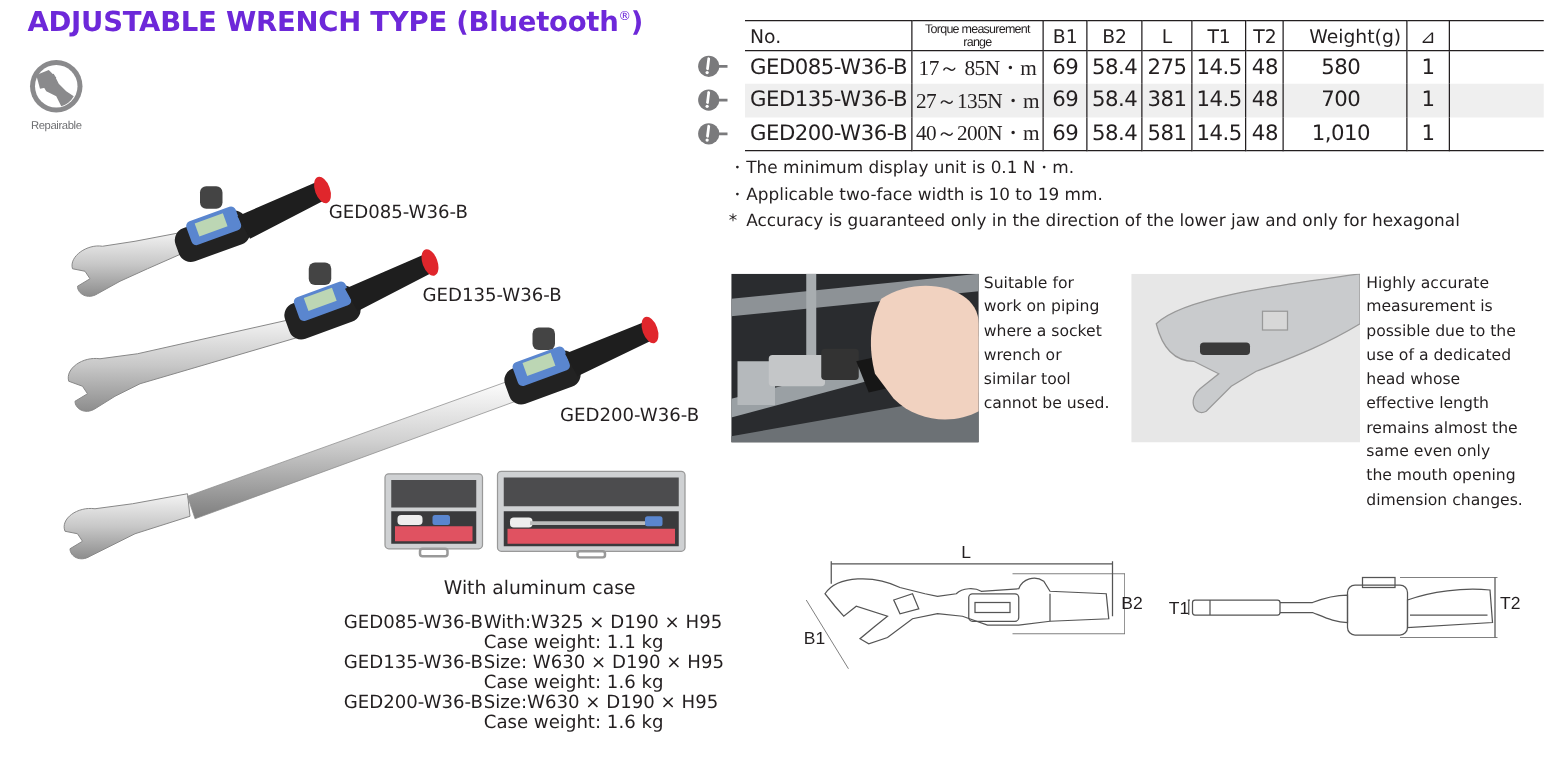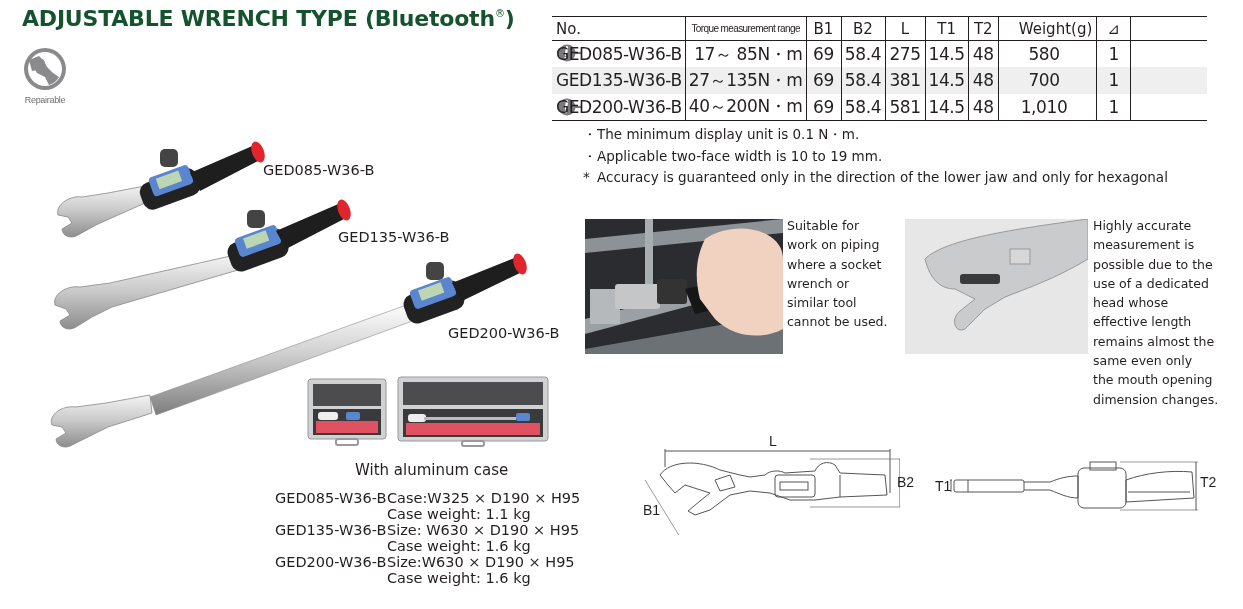--- a/index.html
+++ b/index.html
@@ -1,44 +1,44 @@
 <!DOCTYPE html>
 <html><head>
 <meta charset="utf-8">
 <style>
   * { box-sizing: border-box; margin: 0; padding: 0; }
   html, body { width: 1243px; height: 609px; background: #ffffff; overflow: hidden; }
   body { position: relative; font-family: "DejaVu Sans", "Liberation Sans", sans-serif; color: #231f20; }
 
-  .title { position: absolute; left: 22px; top: 6px; font-size: 22px; font-weight: bold; letter-spacing: -0.2px; color: #14532d; }
+  .title { position: absolute; left: 22px; top: 6px; font-size: 22px; font-weight: bold; letter-spacing: -0.2px; color: #6d28d9; }
   .title sup { font-size: 10px; font-weight: normal; vertical-align: top; position: relative; top: 2px; }
 
   .repair { position: absolute; left: 20px; top: 47px; width: 50px; text-align: center; }
   .repair-icon { width: 44px; height: 44px; margin: 0 auto; }
   .repair-label { font-family: "Liberation Sans", sans-serif; font-size: 9px; color: #6d6e71; margin-top: 0px; letter-spacing: -0.3px; }
 
   .product-photos { position: absolute; left: 40px; top: 130px; width: 540px; height: 330px; }
   .wrench-label { position: absolute; font-size: 14.5px; color: #231f20; }
 
   .cases { position: absolute; left: 306px; top: 375px; }
   .case-caption { position: absolute; left: 355px; top: 461px; font-size: 15px; }
   .case-specs { position: absolute; left: 275px; top: 490px; font-size: 14.5px; line-height: 16px; }
   .case-row { display: flex; }
   .case-model { width: 112px; }
   .case-lines div { white-space: nowrap; }
 
   
-  .spec-table { position: absolute; left: 552px; top: 16px; border-collapse: collapse; font-size: 17px; }
+  .spec-table { position: absolute; left: 596px; top: 16px; border-collapse: collapse; font-size: 17px; }
   .spec-table th { font-weight: normal; font-size: 15px; height: 24px; border-top: 1.5px solid #231f20; border-bottom: 1.5px solid #231f20; border-right: 1px solid #231f20; padding: 0 4px; text-align: center; }
   .spec-table th.small { font-family: "Liberation Sans", sans-serif; font-size: 10px; letter-spacing: -0.6px; padding: 0 2px; }
   .spec-table th.no { text-align: left; padding-left: 4px; }
   .spec-table th.last, .spec-table td.last { border-right: none; }
   .spec-table td { height: 26.5px; border-right: 1px solid #231f20; padding: 0 3px; text-align: center; white-space: nowrap; letter-spacing: -0.4px; }
   .spec-table td.model { text-align: left; padding-left: 4px; }
-  .spec-table td.range { text-align: right; }
+  .spec-table td.range { text-align: center; font-family: Liberation Serif, serif; }
   .spec-table td.weight { text-align: center; padding-right: 10px; }
   .spec-table tr.shaded td { background: #efefef; }
   .spec-table tr.lastrow td { border-bottom: 1.5px solid #231f20; }
   .row-icon { position: absolute; left: 557px; width: 26px; height: 20px; }
 
   .notes { position: absolute; left: 583px; top: 124px; font-size: 13.5px; line-height: 21.5px; color: #231f20; }
   .notes .n { display: flex; }
   .notes .m { width: 14px; flex-shrink: 0; }
 
   .photo { position: absolute; overflow: hidden; }
@@ -133,21 +133,21 @@
     <rect x="118" y="42" width="92" height="3" fill="#bbb"></rect>
     <rect x="210" y="38" width="14" height="8" rx="2" fill="#5a86cf"></rect>
     <rect x="156" y="66" width="22" height="5" rx="2" fill="none" stroke="#999" stroke-width="2"></rect>
   </g>
 </svg>
 <div class="case-caption">With aluminum case</div>
 <div class="case-specs">
   <div class="case-row">
     <div class="case-model">GED085-W36-B</div>
     <div class="case-lines">
-        <div>Case:W325 × D190 × H95</div>
+        <div>With:W325 × D190 × H95</div>
         <div>Case weight: 1.1 kg</div>
       </div>
   </div>
   <div class="case-row">
     <div class="case-model">GED135-W36-B</div>
     <div class="case-lines">
         <div>Size: W630 × D190 × H95</div>
         <div>Case weight: 1.6 kg</div>
       </div>
   </div>

